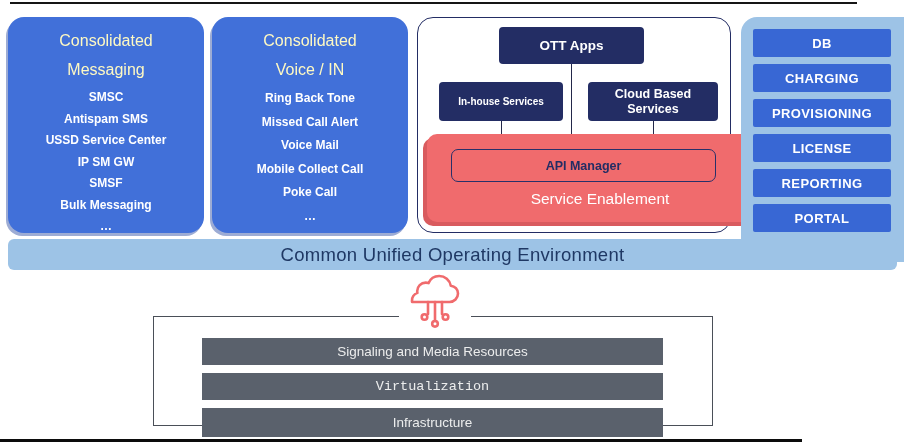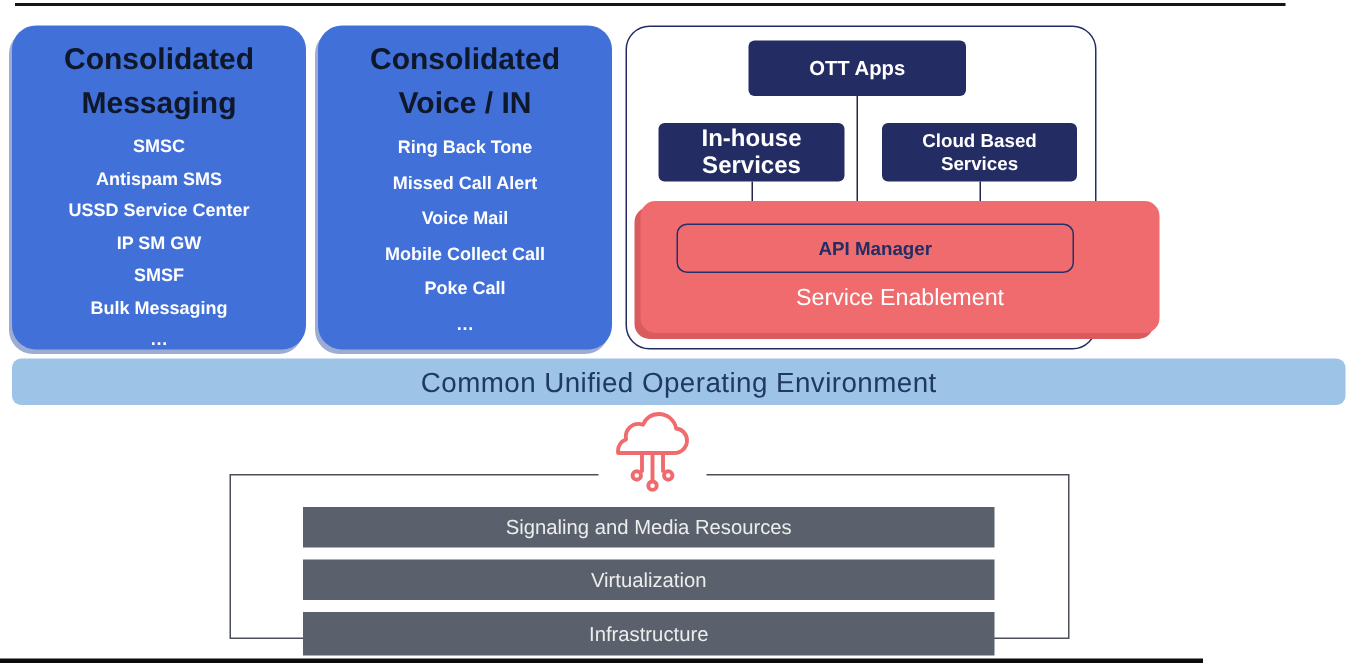--- a/index.html
+++ b/index.html
@@ -13,42 +13,42 @@
 
   
   .panel{
     position:absolute;top:17px;width:196px;height:216px;border-radius:16px;
     background:#4170d9;box-shadow:-2px 3px 0 rgba(38,70,160,.45);
     text-align:center;color:#fff;
   }
   .panel.p1{left:8px;}
   .panel.p2{left:212px;}
   .panel .title{
-    margin-top:9px;color:#0f172a;font-size:20px;font-weight:700;line-height:29px;
+    margin-top:9px;color:#fef9c3;font-size:16px;font-weight:400;line-height:29px;
   }
   .panel .items{font-size:12px;font-weight:bold;margin-top:3px;}
   .panel.p1 .items{line-height:21.5px;}
   .panel.p2 .items{line-height:23.5px;}
 
   
   .mid{
     position:absolute;left:417px;top:17px;width:314px;height:216px;background:#fff;
     border:1.5px solid #232d64;border-radius:16px;box-sizing:border-box;
   }
   .vline{position:absolute;width:1.5px;background:#23284a;}
   .vl-ott{left:152.5px;top:46px;height:86px;}
   .vl-inhouse{left:82.5px;top:103px;height:29px;}
   .vl-cloud{left:234.5px;top:103px;height:29px;}
   .navybox{
     position:absolute;background:#232d64;border-radius:4px;color:#fff;
     display:flex;align-items:center;justify-content:center;text-align:center;
     font-weight:600;
   }
   .bx-ott{left:81px;top:9px;width:145px;height:37px;font-size:13.5px;}
-  .bx-inhouse{left:21px;top:64px;width:124px;height:39px;font-size:16px;}
+  .bx-inhouse{left:21px;top:64px;width:124px;height:39px;font-size:10px;}
   .bx-cloud{left:170px;top:64px;width:130px;height:39px;font-size:12.5px;line-height:15px;padding:16px 18px;box-sizing:border-box;}
   .redbox{
     position:absolute;left:9px;top:116px;width:346px;height:88px;background:#f06b6d;
     border-radius:10px;box-shadow:-4px 4px 0 #d95b5e;
   }
   .apibox{
     position:absolute;left:24px;top:15px;width:265px;height:33px;border:1.4px solid #283069;
     border-radius:7px;box-sizing:border-box;display:flex;align-items:center;justify-content:center;
     color:#232d64;font-weight:bold;font-size:12.5px;
   }
@@ -82,21 +82,21 @@
   }
   .cloudwrap{
     position:absolute;left:399px;top:274px;width:72px;height:58px;background:#ffffff;
     display:flex;align-items:center;justify-content:center;
   }
   .gbar{
     position:absolute;left:202px;width:461px;height:27px;background:#5a616c;
     color:#eceded;font-size:13.5px;display:flex;align-items:center;justify-content:center;
   }
   .gbar.b1{top:338px;}
-  .gbar.b2{top:373px;}
+  .gbar.b2{top:373px;font-family:Liberation Mono, monospace;}
   .gbar.b3{top:408px;height:29px;}
 </style>
 </head>
 <body>
 
 <div class="stage">
 
   <div class="top-border"></div>
 
   <div class="panel p1">
@@ -138,20 +138,28 @@
     <div class="navybox bx-ott">OTT Apps</div>
     <div class="navybox bx-inhouse">In-house Services</div>
     <div class="navybox bx-cloud">Cloud Based Services</div>
 
     <div class="redbox">
       <div class="apibox">API Manager</div>
       <div class="se-label">Service Enablement</div>
     </div>
   </div>
 
+  <div class="rightcol">
+    <div class="rc-item" style="top:12px">DB</div>
+    <div class="rc-item" style="top:47px">CHARGING</div>
+    <div class="rc-item" style="top:82px">PROVISIONING</div>
+    <div class="rc-item" style="top:117px">LICENSE</div>
+    <div class="rc-item" style="top:152px">REPORTING</div>
+    <div class="rc-item" style="top:187px">PORTAL</div>
+  </div>
 
   <div class="banner">Common Unified Operating Environment</div>
 
   <div class="bracket"></div>
 
   <div class="cloudwrap">
     <svg width="64" height="58" viewBox="0 0 64 58" fill="none">
       <g stroke="#f06b6d" stroke-width="2.6" stroke-linecap="round" stroke-linejoin="round" fill="none">
         <path d="M11 28 L46.5 28 C51.2 28 55 24.2 55 19.6 C55 15.4 51.9 12.1 47.8 11.7 C46.8 6.1 41.9 2 36.2 2 C31.4 2 27.3 4.9 25.6 9.1 C24.7 8.8 23.7 8.6 22.7 8.6 C18 8.6 14.2 12.4 14.2 17.1 C14.2 17.7 14.3 18.3 14.4 18.9 C11.2 20.1 9 23.2 9 26.7 C9 27.1 9 27.6 9.1 28 Z"></path>
         <path d="M25 28 V40"></path>

